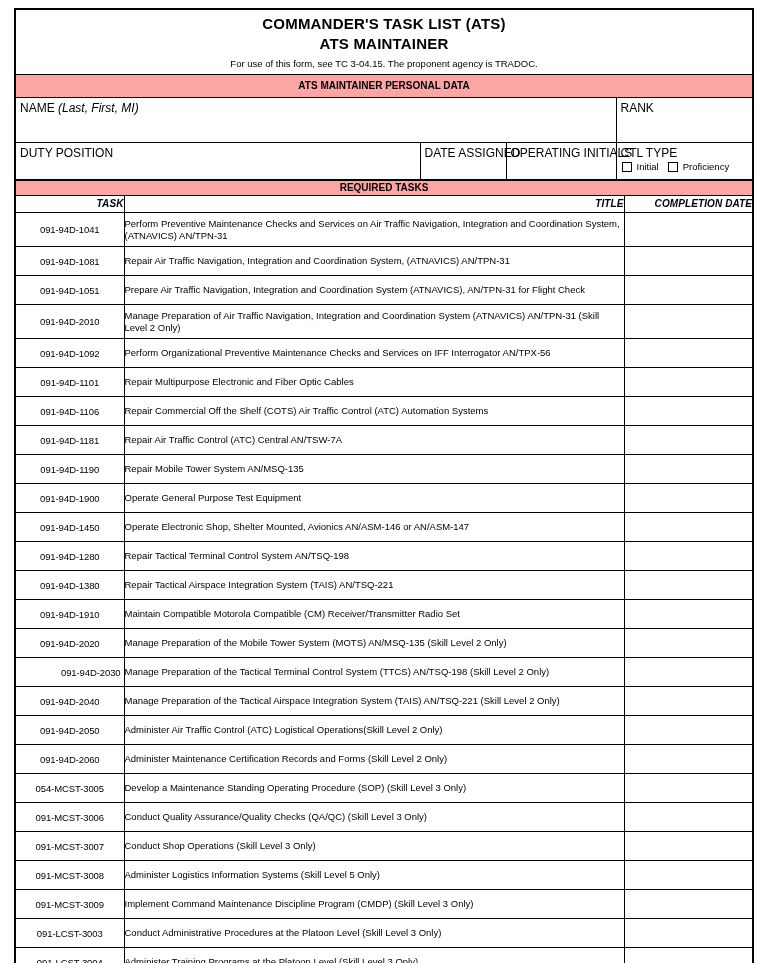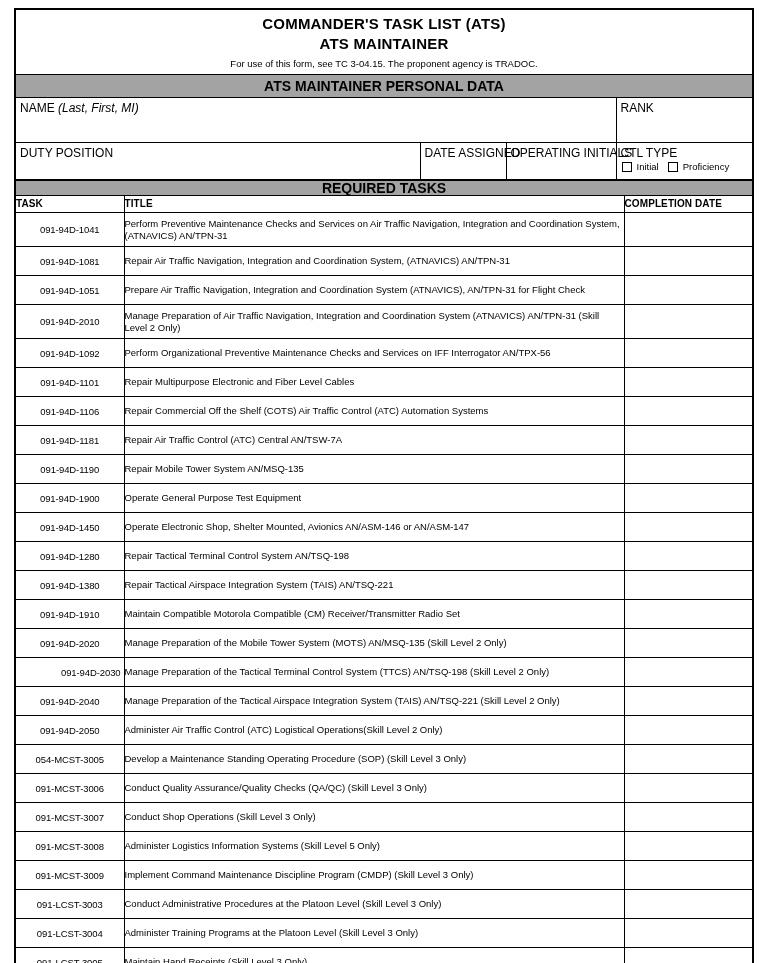--- a/index.html
+++ b/index.html
@@ -62,23 +62,23 @@
   }
   .title-sub {
     font-size: 9.5px;
     font-weight: normal;
     margin-top: 5px;
     line-height: 12px;
   }
 
   
   .band {
-    background: #a3a3a3;
+    background: #fca5a5;
     text-align: center;
-    font-size: 14px;
+    font-size: 10px;
     font-weight: bold;
     padding: 2px 0 2px 0;
     height: 14px;
     line-height: 14px;
   }
 
   
   .field {
     position: relative;
     height: 36px;
@@ -134,24 +134,25 @@
     table-layout: fixed;
   }
   table.tasks td, table.tasks th {
     border: 1px solid #000;
     padding: 0;
   }
   .tasks th {
     background: #ffffff;
     font-size: 10px;
     font-weight: bold;
-    text-align: left;
+    text-align: right;
     height: 16px;
     line-height: 16px;
     letter-spacing: 0.1px;
+    font-style: italic;
   }
   .cell-task {
     font-size: 9.5px;
     text-align: center;
     vertical-align: middle;
     height: 28px;
     letter-spacing: -0.1px;
   }
   .cell-title {
     font-size: 9.5px;
@@ -273,21 +274,21 @@
             <td class="cell-title">Manage Preparation of Air Traffic Navigation, Integration and Coordination System (ATNAVICS) AN/TPN-31 (Skill Level 2 Only)</td>
             <td class="cell-date" style="border-right: none;"></td>
           </tr>
           <tr>
             <td class="cell-task" style="border-left: none;">091-94D-1092</td>
             <td class="cell-title">Perform Organizational Preventive Maintenance Checks and Services on IFF Interrogator AN/TPX-56</td>
             <td class="cell-date" style="border-right: none;"></td>
           </tr>
           <tr>
             <td class="cell-task" style="border-left: none;">091-94D-1101</td>
-            <td class="cell-title">Repair Multipurpose Electronic and Fiber Level Cables</td>
+            <td class="cell-title">Repair Multipurpose Electronic and Fiber Optic Cables</td>
             <td class="cell-date" style="border-right: none;"></td>
           </tr>
           <tr>
             <td class="cell-task" style="border-left: none;">091-94D-1106</td>
             <td class="cell-title">Repair Commercial Off the Shelf (COTS) Air Traffic Control (ATC) Automation Systems</td>
             <td class="cell-date" style="border-right: none;"></td>
           </tr>
           <tr>
             <td class="cell-task" style="border-left: none;">091-94D-1181</td>
             <td class="cell-title">Repair Air Traffic Control (ATC) Central AN/TSW-7A</td>
@@ -334,20 +335,25 @@
             <td class="cell-date" style="border-right: none;"></td>
           </tr>
           <tr>
             <td class="cell-task" style="border-left: none;">091-94D-2040</td>
             <td class="cell-title">Manage Preparation of the Tactical Airspace Integration System (TAIS) AN/TSQ-221 (Skill Level 2 Only)</td>
             <td class="cell-date" style="border-right: none;"></td>
           </tr>
           <tr>
             <td class="cell-task" style="border-left: none;">091-94D-2050</td>
             <td class="cell-title">Administer Air Traffic Control (ATC) Logistical Operations(Skill Level 2 Only)</td>
+            <td class="cell-date" style="border-right: none;"></td>
+          </tr>
+          <tr>
+            <td class="cell-task" style="border-left: none;">091-94D-2060</td>
+            <td class="cell-title">Administer Maintenance Certification Records and Forms (Skill Level 2 Only)</td>
             <td class="cell-date" style="border-right: none;"></td>
           </tr>
           <tr>
             <td class="cell-task" style="border-left: none;">054-MCST-3005</td>
             <td class="cell-title">Develop a Maintenance Standing Operating Procedure (SOP) (Skill Level 3 Only)</td>
             <td class="cell-date" style="border-right: none;"></td>
           </tr>
           <tr>
             <td class="cell-task" style="border-left: none;">091-MCST-3006</td>
             <td class="cell-title">Conduct Quality Assurance/Quality Checks (QA/QC) (Skill Level 3 Only)</td>

